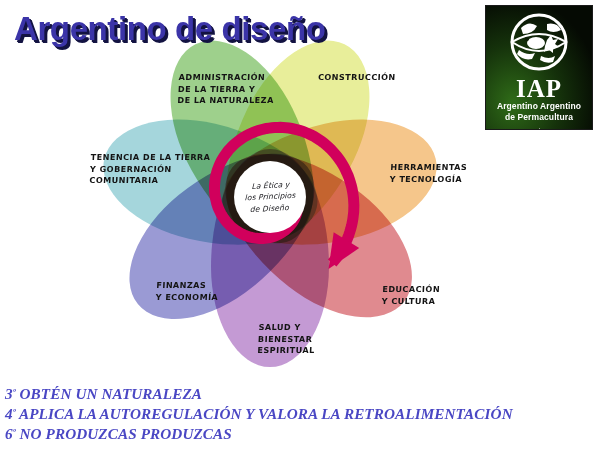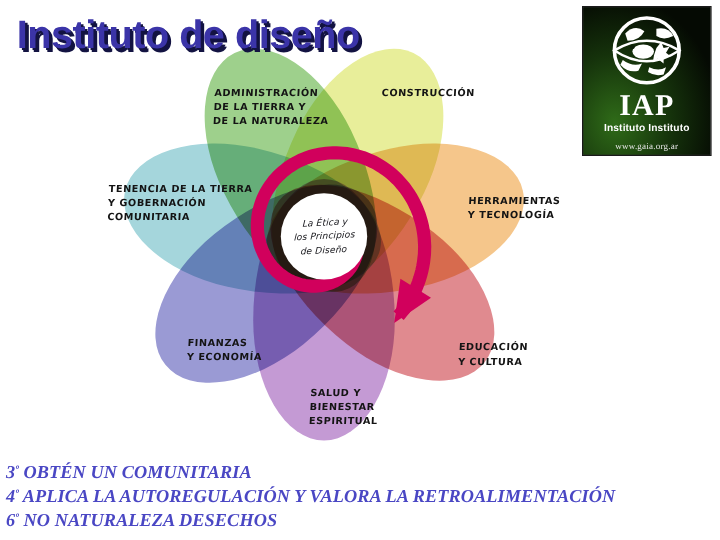--- a/index.html
+++ b/index.html
@@ -175,37 +175,38 @@
   }
   #principles .pline { white-space: nowrap; }
   #principles .ord { font-size: 15.2px; }
   #principles .ord sup { font-size: 0.62em; vertical-align: 0.45em; }
 </style>
 </head>
 <body>
 
 <div id="slide">
 
-  <div id="title">Instituto de diseño</div>
+  <div id="title">Argentino de diseño</div>
 
   <div id="logo">
     <svg id="logo-emblem" viewBox="0 0 72 64">
       <circle cx="36" cy="30" r="27" fill="none" stroke="#ffffff" stroke-width="3"></circle>
       <path d="M9 30 Q36 14 63 30 Q36 48 9 30 Z" fill="none" stroke="#ffffff" stroke-width="2"></path>
       <path d="M18 16 Q26 8 34 14 Q30 22 20 22 Z" fill="#ffffff"></path>
       <path d="M44 12 Q54 10 58 18 Q50 22 44 18 Z" fill="#ffffff"></path>
       <ellipse cx="33" cy="31" rx="9" ry="6" fill="#ffffff"></ellipse>
       <path d="M44 28 l4 -5 l2 5 l5 -1 l-3 5 l4 3 l-6 1 l0 5 l-5 -4 l-4 3 l1 -6 Z" fill="#ffffff"></path>
       <path d="M16 38 q8 6 16 3 l-3 6 q-9 2 -15 -5 Z" fill="#ffffff"></path>
       <path d="M38 44 q8 4 14 0 l-2 6 q-7 2 -13 -2 Z" fill="#ffffff"></path>
       <circle cx="24" cy="27" r="2" fill="#0d2008"></circle>
     </svg>
     <div id="logo-text">
       <div id="logo-iap">IAP</div>
-      <div id="logo-sub1">Instituto Instituto</div>
+      <div id="logo-sub1">Argentino Argentino</div>
+      <div id="logo-sub2">de Permacultura</div>
       <div id="logo-url">www.gaia.org.ar</div>
     </div>
   </div>
 
   <div id="flower">
     <div id="petals">
         <div class="petal" style="background: rgb(158, 208, 140); transform: rotate(-26deg);"></div>
         <div class="petal" style="background: rgb(232, 238, 154); transform: rotate(26deg);"></div>
         <div class="petal" style="background: rgb(245, 198, 139); transform: rotate(77deg);"></div>
         <div class="petal" style="background: rgb(224, 138, 143); transform: rotate(128deg);"></div>
@@ -239,18 +240,18 @@
 ESPIRITUAL</div>
         <div class="plabel" style="left: 96px; top: 258px; width: 100px; text-align: left;">FINANZAS
 Y ECONOMÍA</div>
         <div class="plabel" style="left: 30px; top: 130px; width: 150px; text-align: left;">TENENCIA DE LA TIERRA
 Y GOBERNACIÓN
 COMUNITARIA</div>
       </div>
   </div>
 
   <div id="principles">
-      <div class="pline"><span class="ord">3<sup>º</sup></span><span> OBTÉN UN COMUNITARIA</span></div>
+      <div class="pline"><span class="ord">3<sup>º</sup></span><span> OBTÉN UN NATURALEZA</span></div>
       <div class="pline"><span class="ord">4<sup>º</sup></span><span> APLICA LA AUTOREGULACIÓN Y VALORA LA RETROALIMENTACIÓN</span></div>
-      <div class="pline"><span class="ord">6<sup>º</sup></span><span> NO NATURALEZA DESECHOS</span></div>
+      <div class="pline"><span class="ord">6<sup>º</sup></span><span> NO PRODUZCAS PRODUZCAS</span></div>
     </div>
 
 </div>
 
 </body></html>

